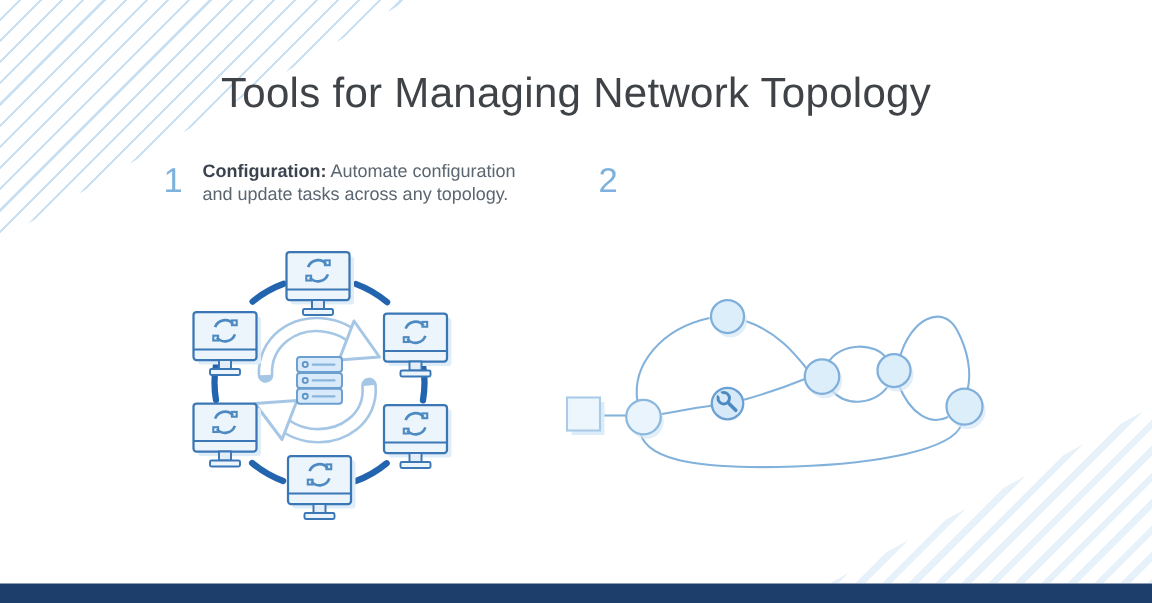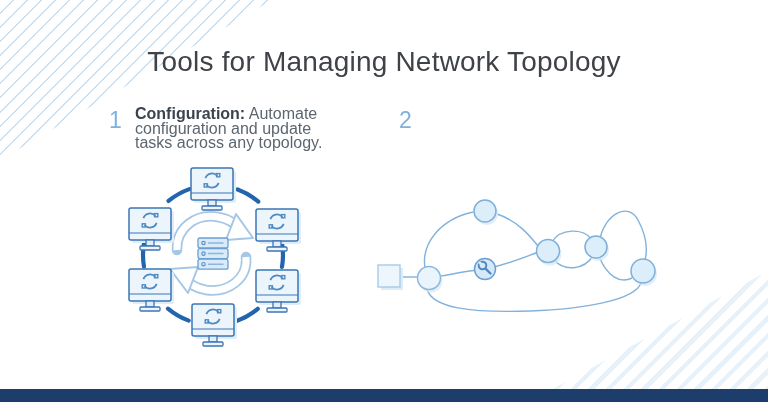--- a/index.html
+++ b/index.html
@@ -21,21 +21,21 @@
     position:absolute;left:0;top:46px;width:768px;text-align:center;
     font-size:28px;font-weight:400;color:#3f4347;letter-spacing:0.2px;
   }
   .step{position:absolute;top:107px;display:flex;align-items:flex-start;}
   .step-1{left:109px;}
   .step-2{left:399px;}
   .step-number{
     font-size:23px;line-height:26px;color:#7fb1de;font-weight:400;
     width:21px;margin-right:5px;text-align:left;
   }
-  .step-text{width:214px;font-size:16px;line-height:14.5px;color:#5c6670;}
+  .step-text{width:214px;font-size:12px;line-height:14.5px;color:#5c6670;}
   .step-label{font-weight:bold;color:#3a434e;}
   .footer-bar{position:absolute;left:0;bottom:0;width:768px;height:13px;background:#1d3e6b;}
   svg{position:absolute;left:0;top:0;}
 </style>
 </head>
 <body>
 
 <div class="canvas">
 
   <div class="stripes-tl"></div>

